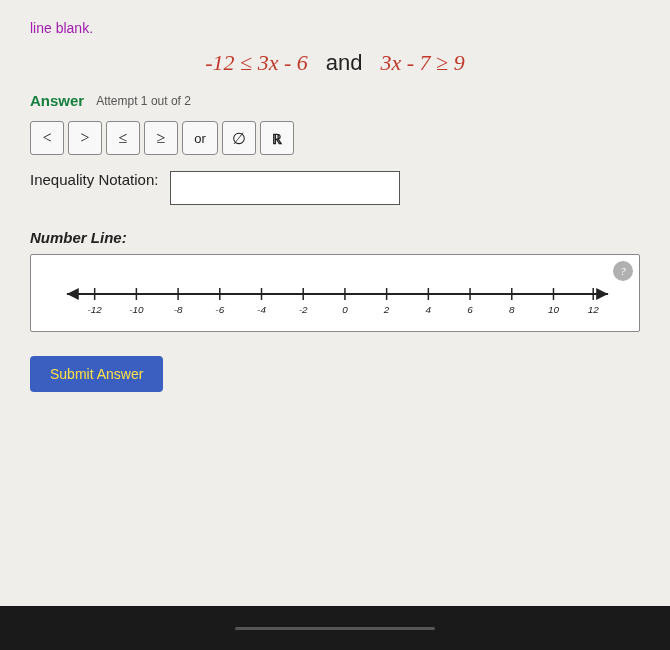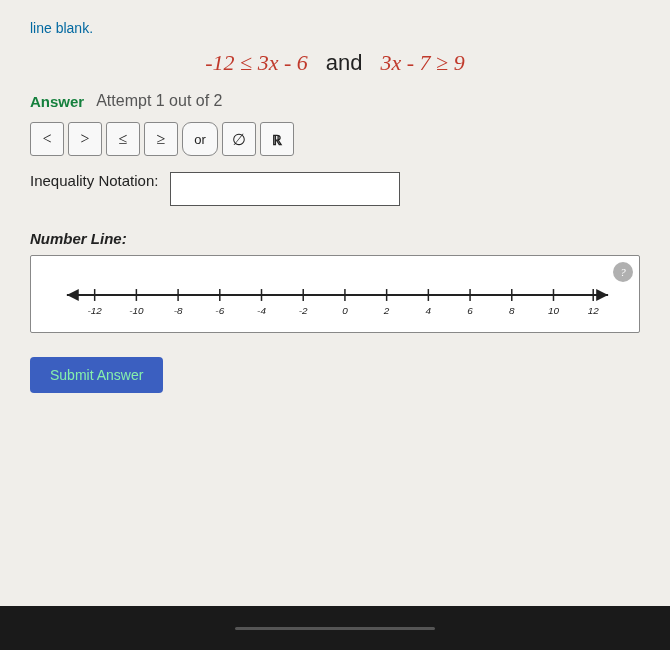--- a/index.html
+++ b/index.html
@@ -15,21 +15,21 @@
 
     .main-card {
       background-color: #f0eeea;
       margin: 0;
       padding: 20px 30px 30px 30px;
       flex: 1;
     }
 
     .instruction-text {
       font-size: 14px;
-      color: #0369a1;
+      color: #a21caf;
       margin-bottom: 14px;
       font-family: Arial, sans-serif;
     }
 
     .equation-row {
       display: flex;
       align-items: center;
       justify-content: center;
       margin-bottom: 16px;
       gap: 18px;
@@ -61,21 +61,21 @@
     }
 
     .answer-label {
       font-weight: bold;
       font-size: 15px;
       color: #15803d;
       font-family: Arial, sans-serif;
     }
 
     .attempt-label {
-      font-size: 16px;
+      font-size: 12px;
       color: #555;
       font-family: Arial, sans-serif;
     }
 
     .symbol-buttons {
       display: flex;
       align-items: center;
       gap: 4px;
       margin-bottom: 16px;
     }
@@ -93,21 +93,21 @@
       justify-content: center;
       font-family: 'Times New Roman', serif;
       color: #222;
     }
 
     .or-btn {
       width: 36px;
       height: 34px;
       border: 1.5px solid #888;
       background: #f8f8f8;
-      border-radius: 9px;
+      border-radius: 4px;
       font-size: 13px;
       cursor: pointer;
       display: flex;
       align-items: center;
       justify-content: center;
       font-family: Arial, sans-serif;
       color: #222;
     }
 
     .empty-set-btn {
@@ -209,21 +209,21 @@
     .nl-touch-label {
       text-align: center;
       font-size: 11px;
       color: #666;
       font-family: Arial, sans-serif;
       margin-top: 2px;
     }
 
     .submit-btn {
       background-color: #3b5fc0;
-      color: #86efac;
+      color: #fde047;
       border: none;
       padding: 10px 20px;
       font-size: 14px;
       border-radius: 4px;
       cursor: pointer;
       font-family: Arial, sans-serif;
       margin-top: 4px;
     }
 
     .bottom-bar {

